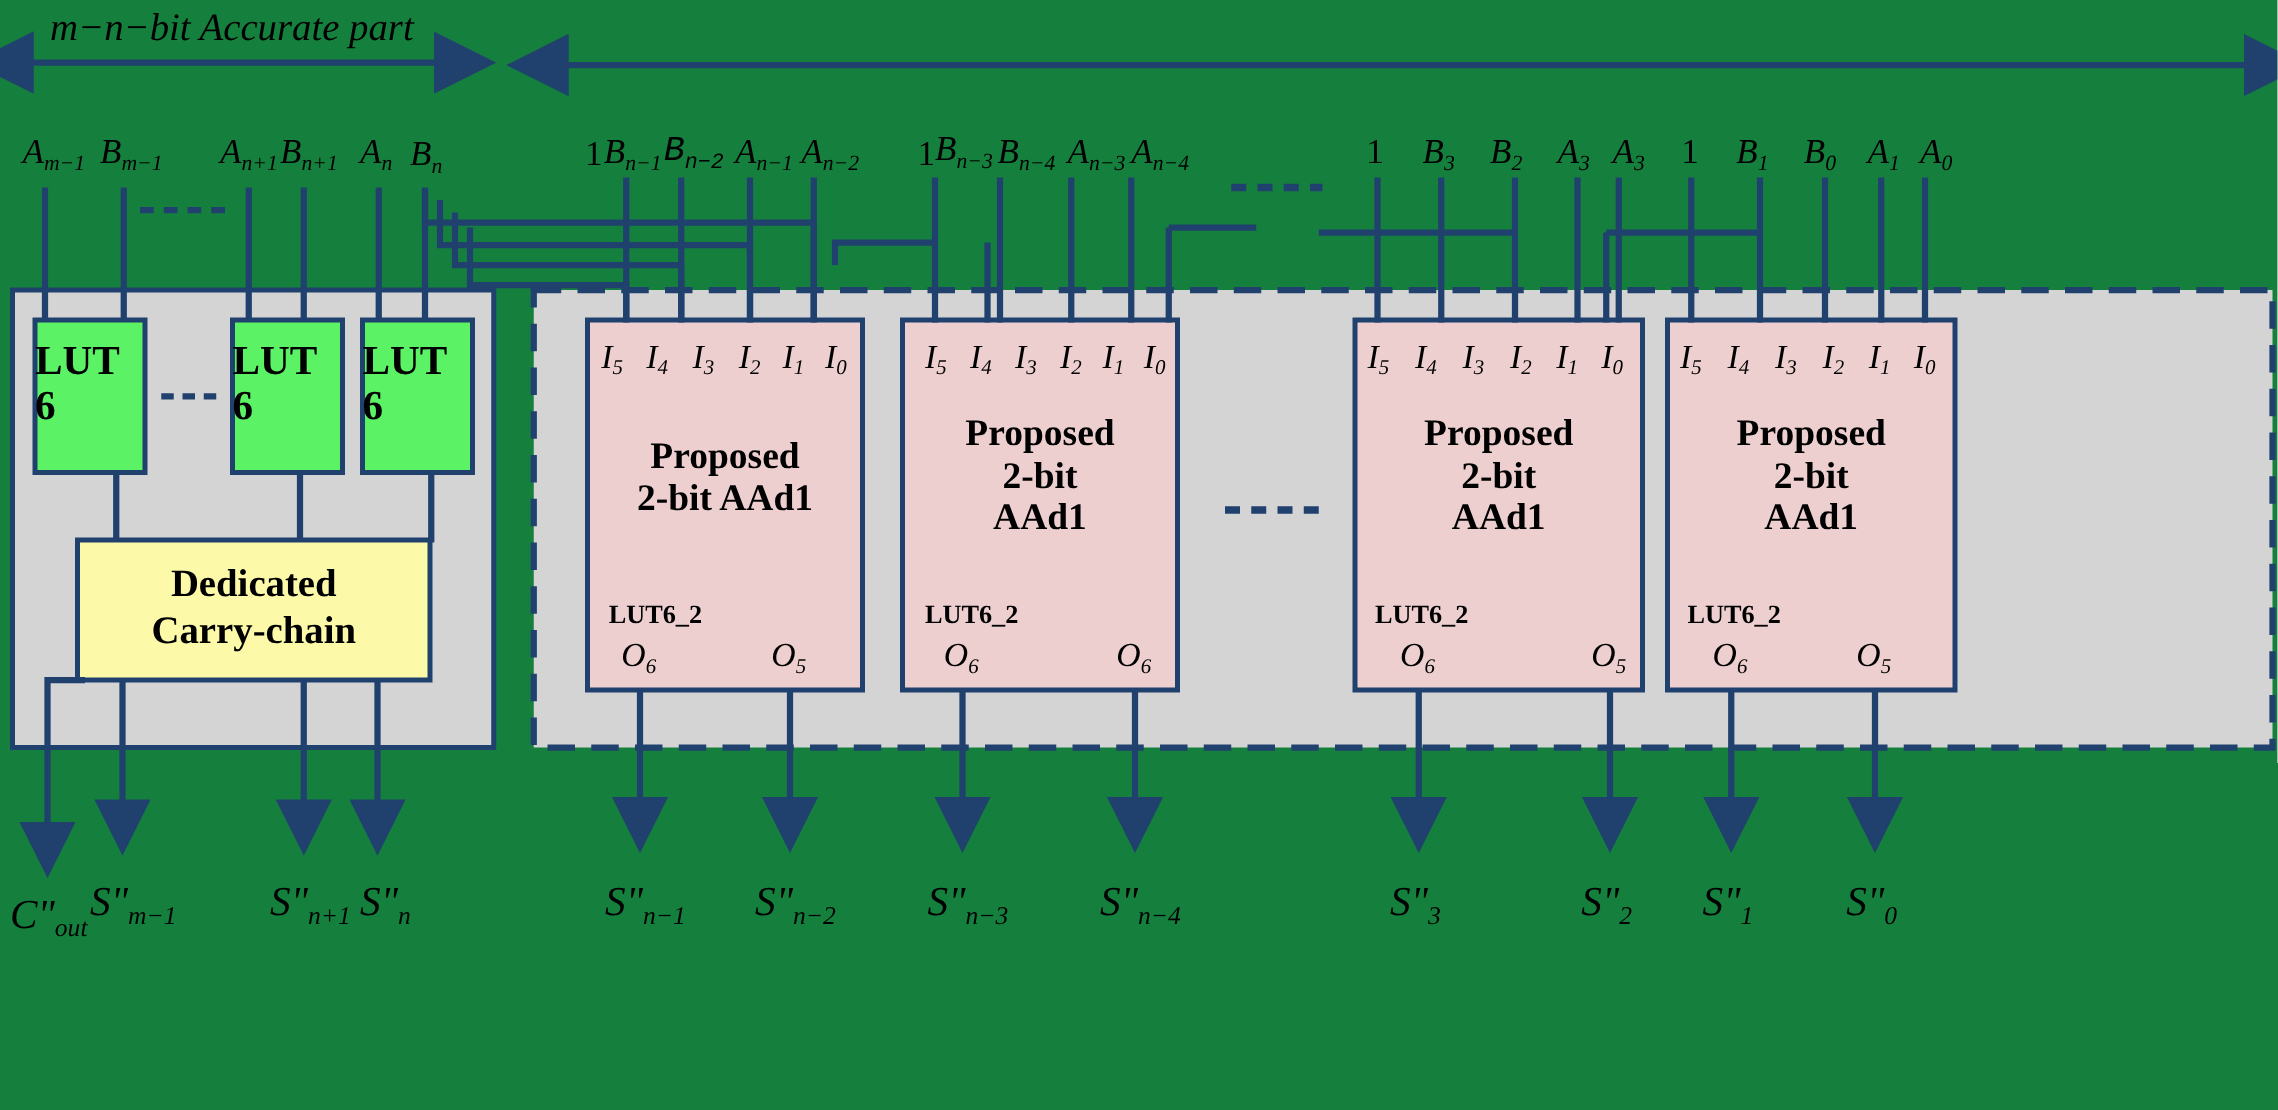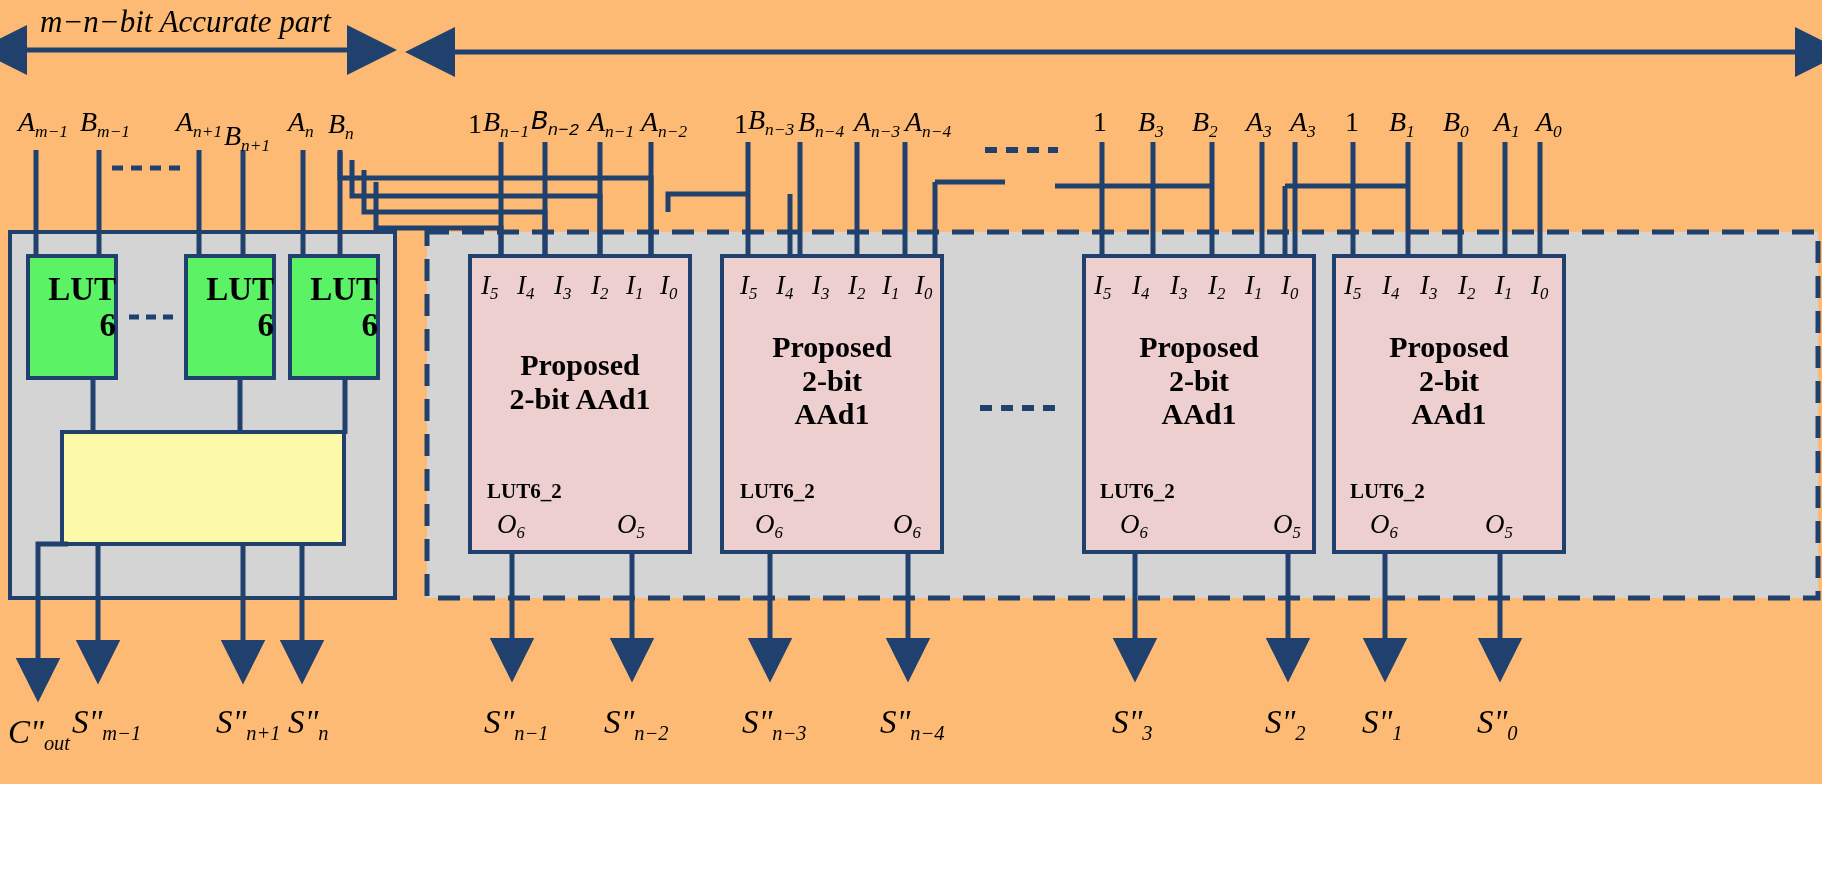--- a/index.html
+++ b/index.html
@@ -6,22 +6,22 @@
     margin: 0;
     padding: 0;
     background: #ffffff;
   }
   body {
     font-family: "Liberation Serif", serif;
   }
   #stage {
     position: relative;
     width: 1822px;
-    height: 784px;
-    background: #fdba74;
+    height: 888px;
+    background: #15803d;
     overflow: hidden;
   }
   svg.layer {
     position: absolute;
     left: 0;
     top: 0;
     width: 1822px;
     height: 888px;
   }
   .lbl {
@@ -64,21 +64,21 @@
     position: absolute;
     text-align: center;
     font-weight: bold;
     font-size: 30px;
     color: #000;
     font-family: "Liberation Serif", serif;
     line-height: 1.12;
   }
   .lut-title {
     position: absolute;
-    text-align: right;
+    text-align: left;
     font-weight: bold;
     font-size: 33px;
     color: #000;
     font-family: "Liberation Serif", serif;
     line-height: 1.08;
   }
   .carry-title {
     position: absolute;
     text-align: center;
     font-weight: bold;
@@ -216,37 +216,41 @@
       <line x1="1385" y1="552" x2="1385" y2="660" marker-end="url(#arrHead)"></line>
       <line x1="1500" y1="552" x2="1500" y2="660" marker-end="url(#arrHead)"></line>
     </g>
   </svg>
 
   <div class="lbl hdr" style="left:40px; top:6px;">m−n−bit Accurate part</div>
 
   <div class="lbl math pin" style="left:18px; top:108px;">A<sub>m−1</sub></div>
   <div class="lbl math pin" style="left:80px; top:108px;">B<sub>m−1</sub></div>
   <div class="lbl math pin" style="left:176px; top:108px;">A<sub>n+1</sub></div>
-  <div class="lbl math pin" style="left:224px; top:122px;">B<sub>n+1</sub></div>
+  <div class="lbl math pin" style="left:224px; top:108px;">B<sub>n+1</sub></div>
   <div class="lbl math pin" style="left:288px; top:108px;">A<sub>n</sub></div>
   <div class="lbl math pin" style="left:328px; top:110px;">B<sub>n</sub></div>
 
   <div class="lut-title" style="left:28px; top:272px; width:88px;">
     <span>LUT</span><br>
     <span>6</span>
   </div>
   <div class="lut-title" style="left:186px; top:272px; width:88px;">
     <span>LUT</span><br>
     <span>6</span>
   </div>
   <div class="lut-title" style="left:290px; top:272px; width:88px;">
     <span>LUT</span><br>
     <span>6</span>
   </div>
 
+  <div class="carry-title" style="left:62px; top:448px; width:282px;">
+    <span>Dedicated</span><br>
+    <span>Carry-chain</span>
+  </div>
 
   <div class="lbl math outlbl" style="left:8px; top:716px;">C"<sub>out</sub></div>
   <div class="lbl math outlbl" style="left:72px; top:706px;">S"<sub>m−1</sub></div>
   <div class="lbl math outlbl" style="left:216px; top:706px;">S"<sub>n+1</sub></div>
   <div class="lbl math outlbl" style="left:288px; top:706px;">S"<sub>n</sub></div>
 
   <div class="lbl math pin upright" style="left:468px; top:110px;">1</div>
   <div class="lbl math pin" style="left:483px; top:108px;">B<sub>n−1</sub></div>
   <div class="lbl math pin" style="left:531px; top:108px;font-family:Liberation Mono, monospace;">B<sub>n−2</sub></div>
   <div class="lbl math pin" style="left:588px; top:108px;">A<sub>n−1</sub></div>

